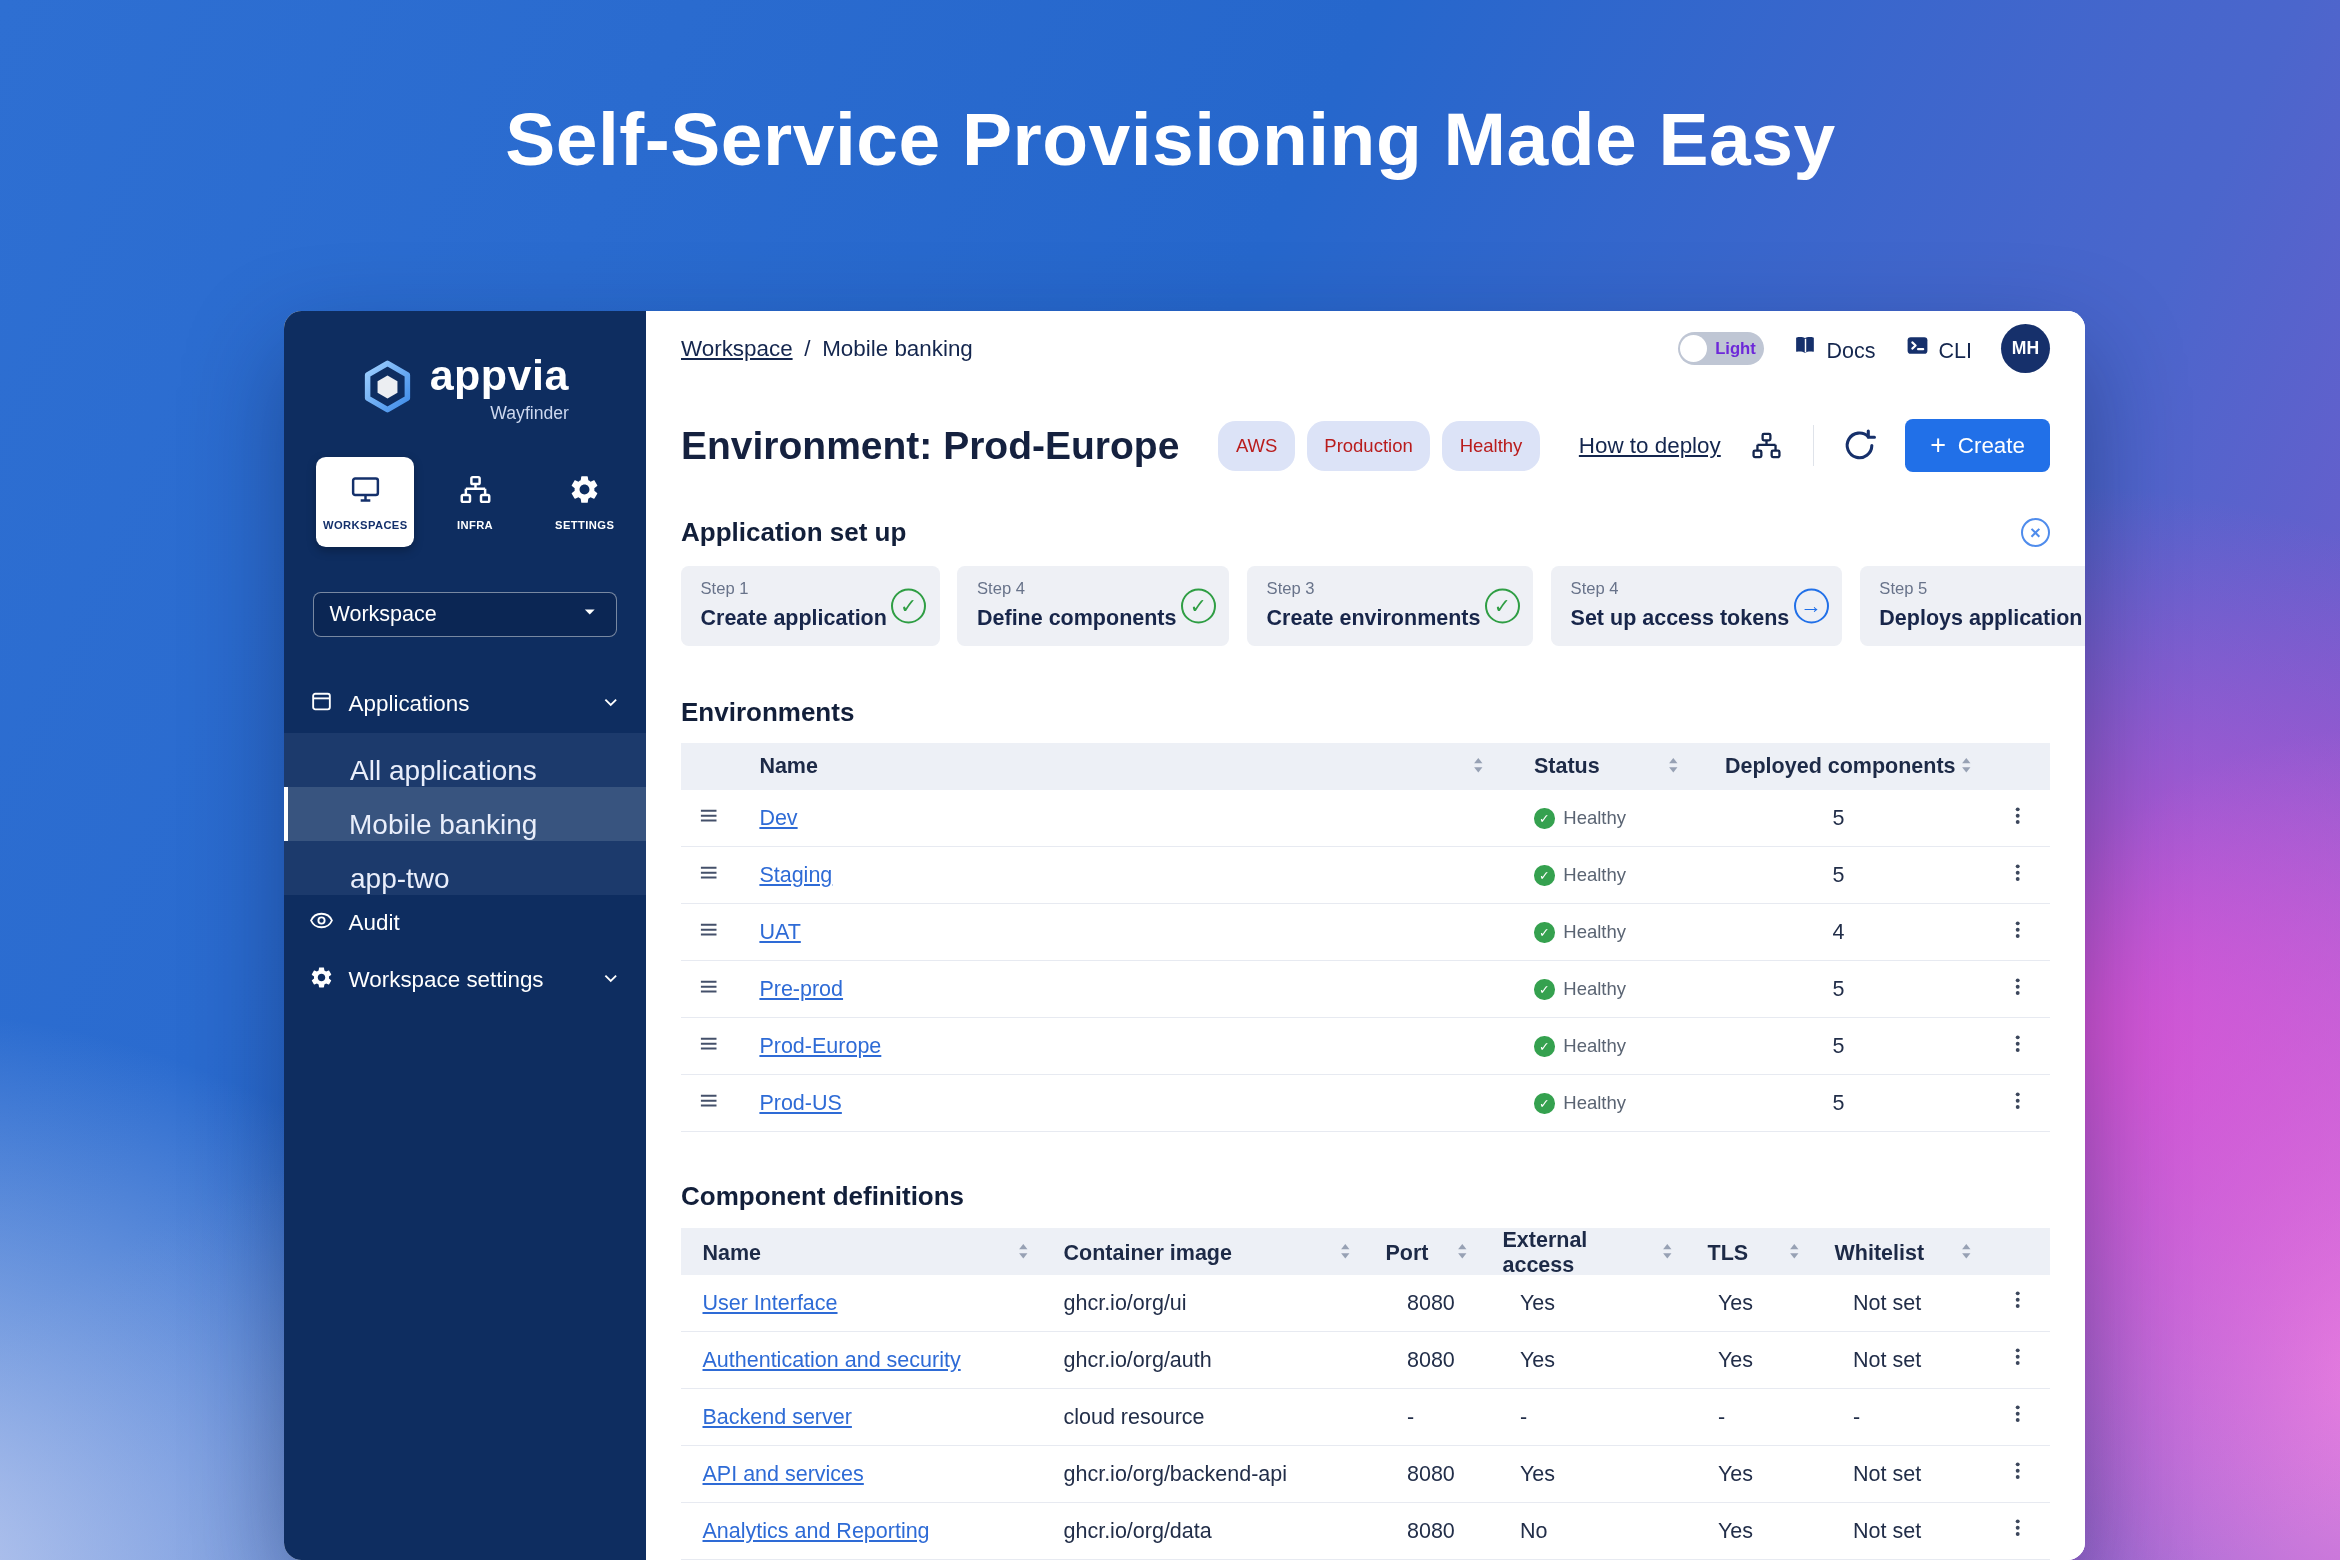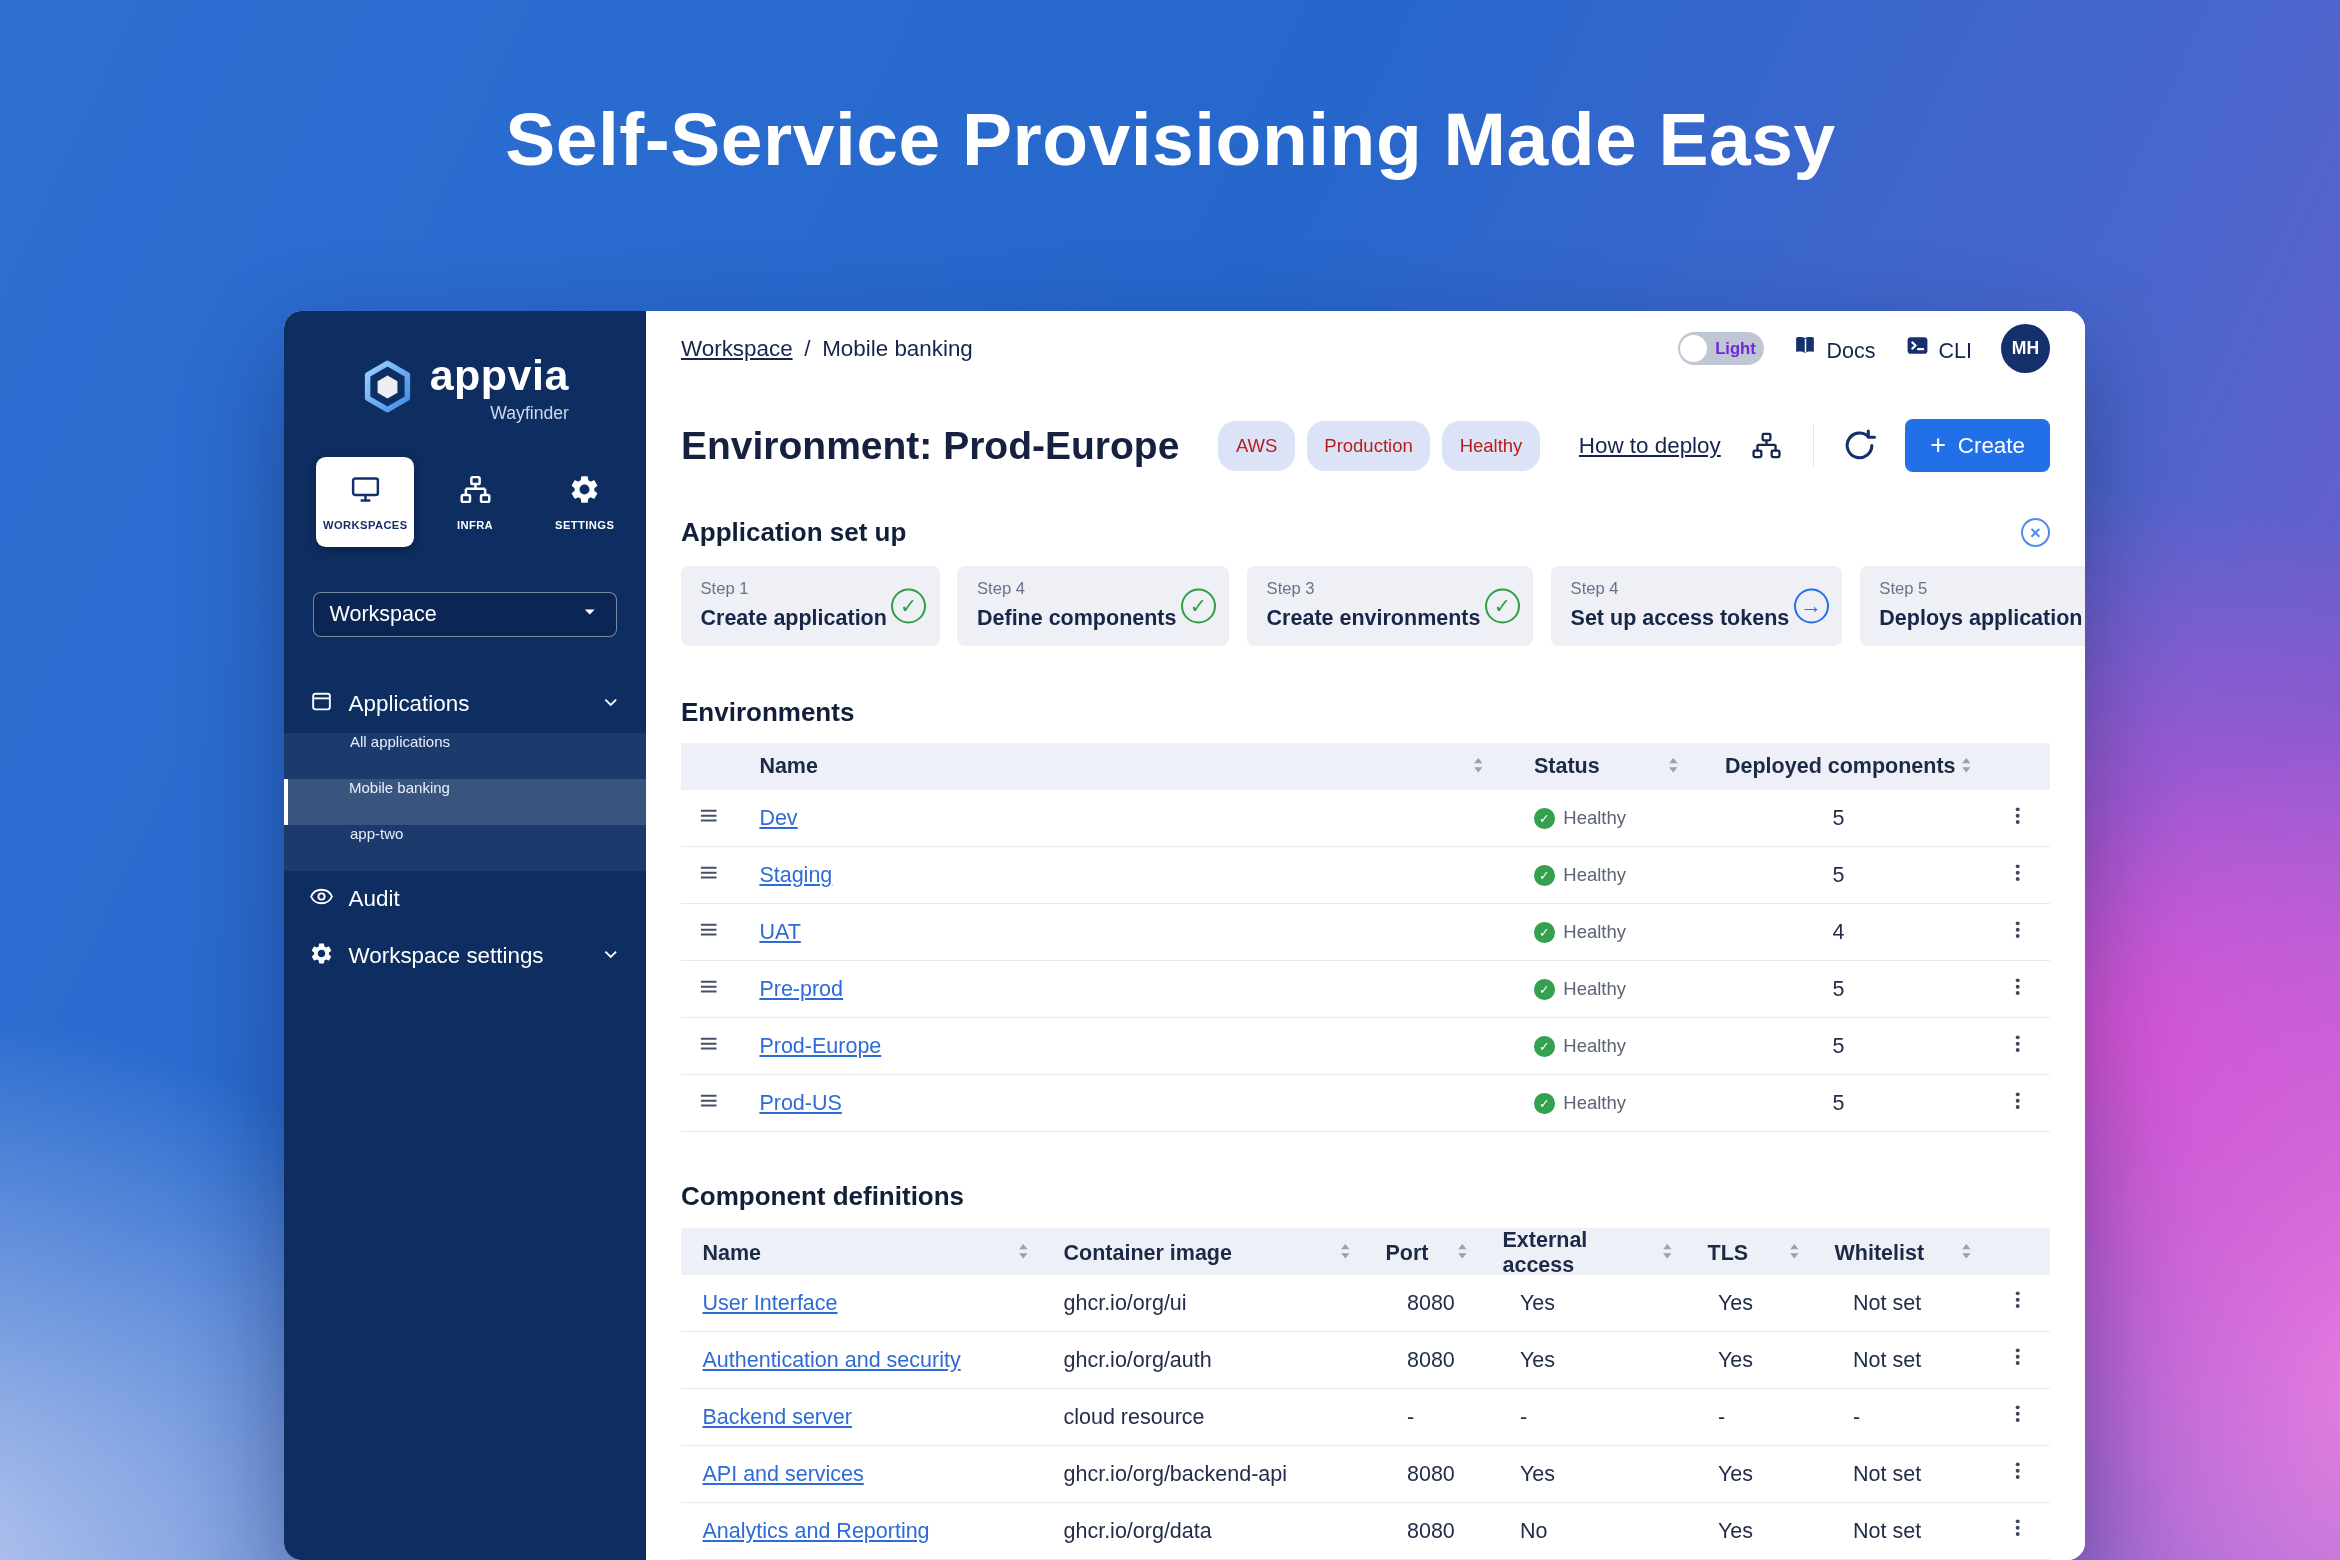--- a/index.html
+++ b/index.html
@@ -37,22 +37,22 @@
 
   .ws-select { margin:45px 29px 0; height:45px; display:flex; align-items:center; justify-content:space-between;
                padding:0 15.6px; border:1px solid rgba(255,255,255,.45); border-radius:7.8px;
                background:rgba(8,28,66,.38); color:#fff; font-size:21.5px; cursor:pointer; }
 
   nav { margin-top:39px; }
   .nav-item { height:57px; display:flex; align-items:center; gap:14.6px; padding:0 25px;
               color:#fff; font-size:22.4px; cursor:pointer; }
   .nav-item .chev { margin-left:auto; }
   .sub { background:#1c3a6c; }
-  .sub-item { height:46px; display:flex; align-items:flex-start; padding-left:66px; color:#e9eefb;
-              font-size:15px; cursor:pointer; }
+  .sub-item { height:54px; display:flex; align-items:flex-end; padding-left:66px; color:#e9eefb;
+              font-size:28px; cursor:pointer; }
   .sub-item.active { background:#38547f; border-left:4.9px solid #fff; padding-left:61px; }
 
   
   .main { flex:1; background:#fff; display:flex; flex-direction:column; overflow:hidden; }
   .topbar { height:92px; display:flex; align-items:center; padding:0 35px; }
   .crumbs { display:flex; align-items:center; gap:11.7px; font-size:22.4px; color:#14264e; }
   .crumb-link { text-decoration:underline; cursor:pointer; }
   .tr-cluster { margin-left:auto; display:flex; align-items:center; gap:29px; }
   .toggle { width:86px; height:33px; border-radius:16.6px; background:#bfc6d4; display:flex; align-items:center; cursor:pointer; }
   .knob { width:27px; height:27px; border-radius:50%; background:#fff; margin-left:2.9px; }

